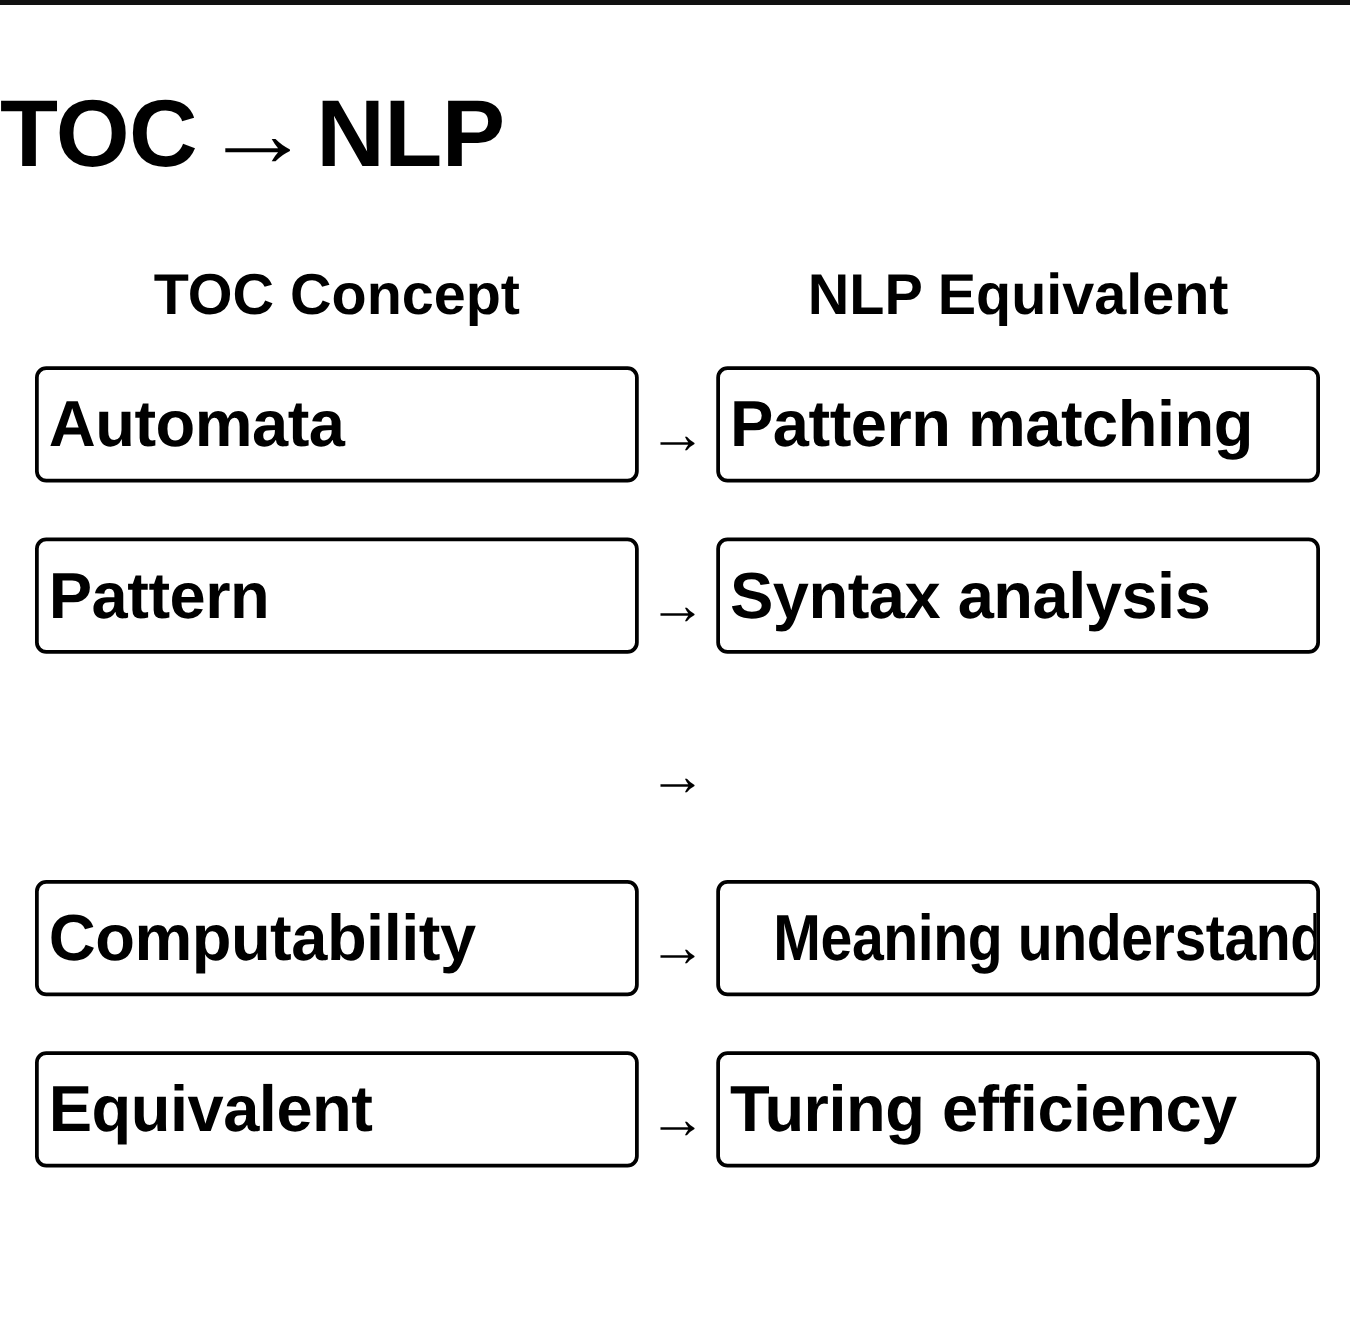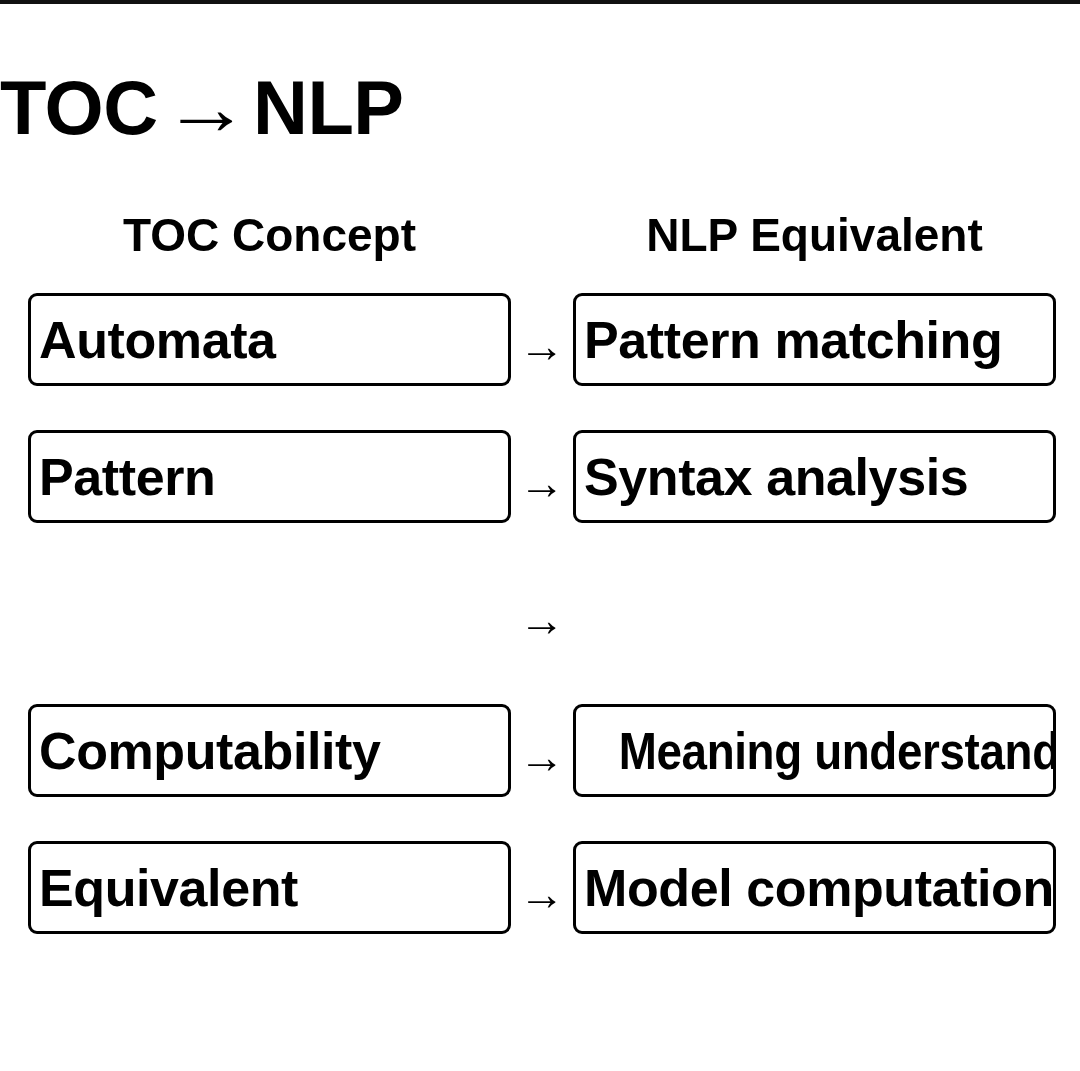--- a/index.html
+++ b/index.html
@@ -179,18 +179,18 @@
         <span class="cell-text squeeze-2">Meaning understanding</span>
       </div>
     </div>
 
     <div class="row">
       <div class="cell left">
         <span class="cell-text">Equivalent</span>
       </div>
       <div class="row-arrow">→</div>
       <div class="cell right">
-        <span class="cell-text">Model computation</span>
+        <span class="cell-text">Turing efficiency</span>
       </div>
     </div>
 
   </div>
 </div>
 
 </body></html>

